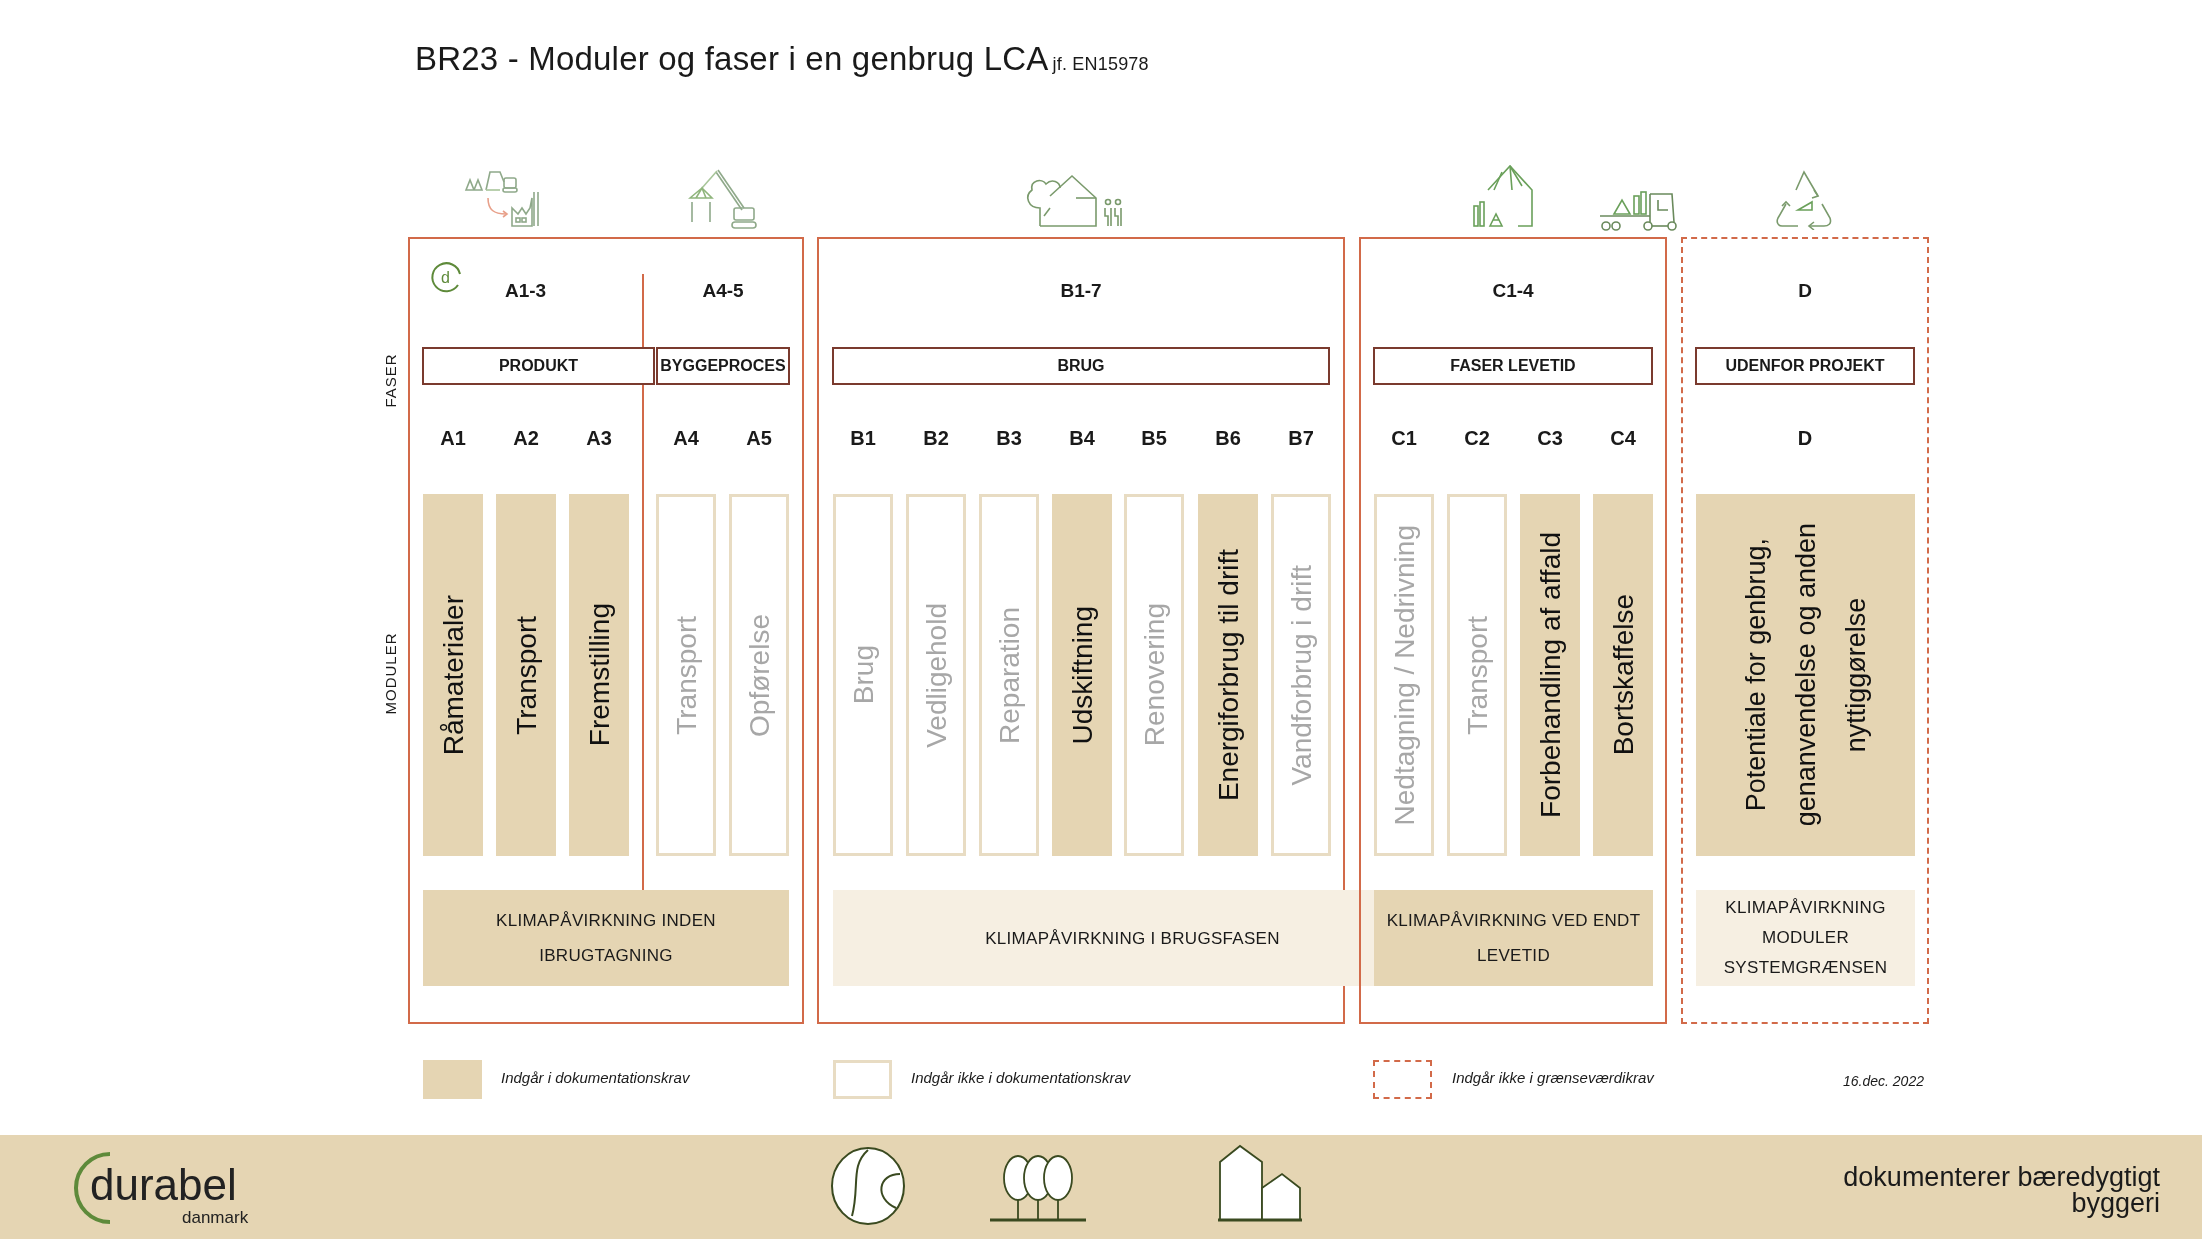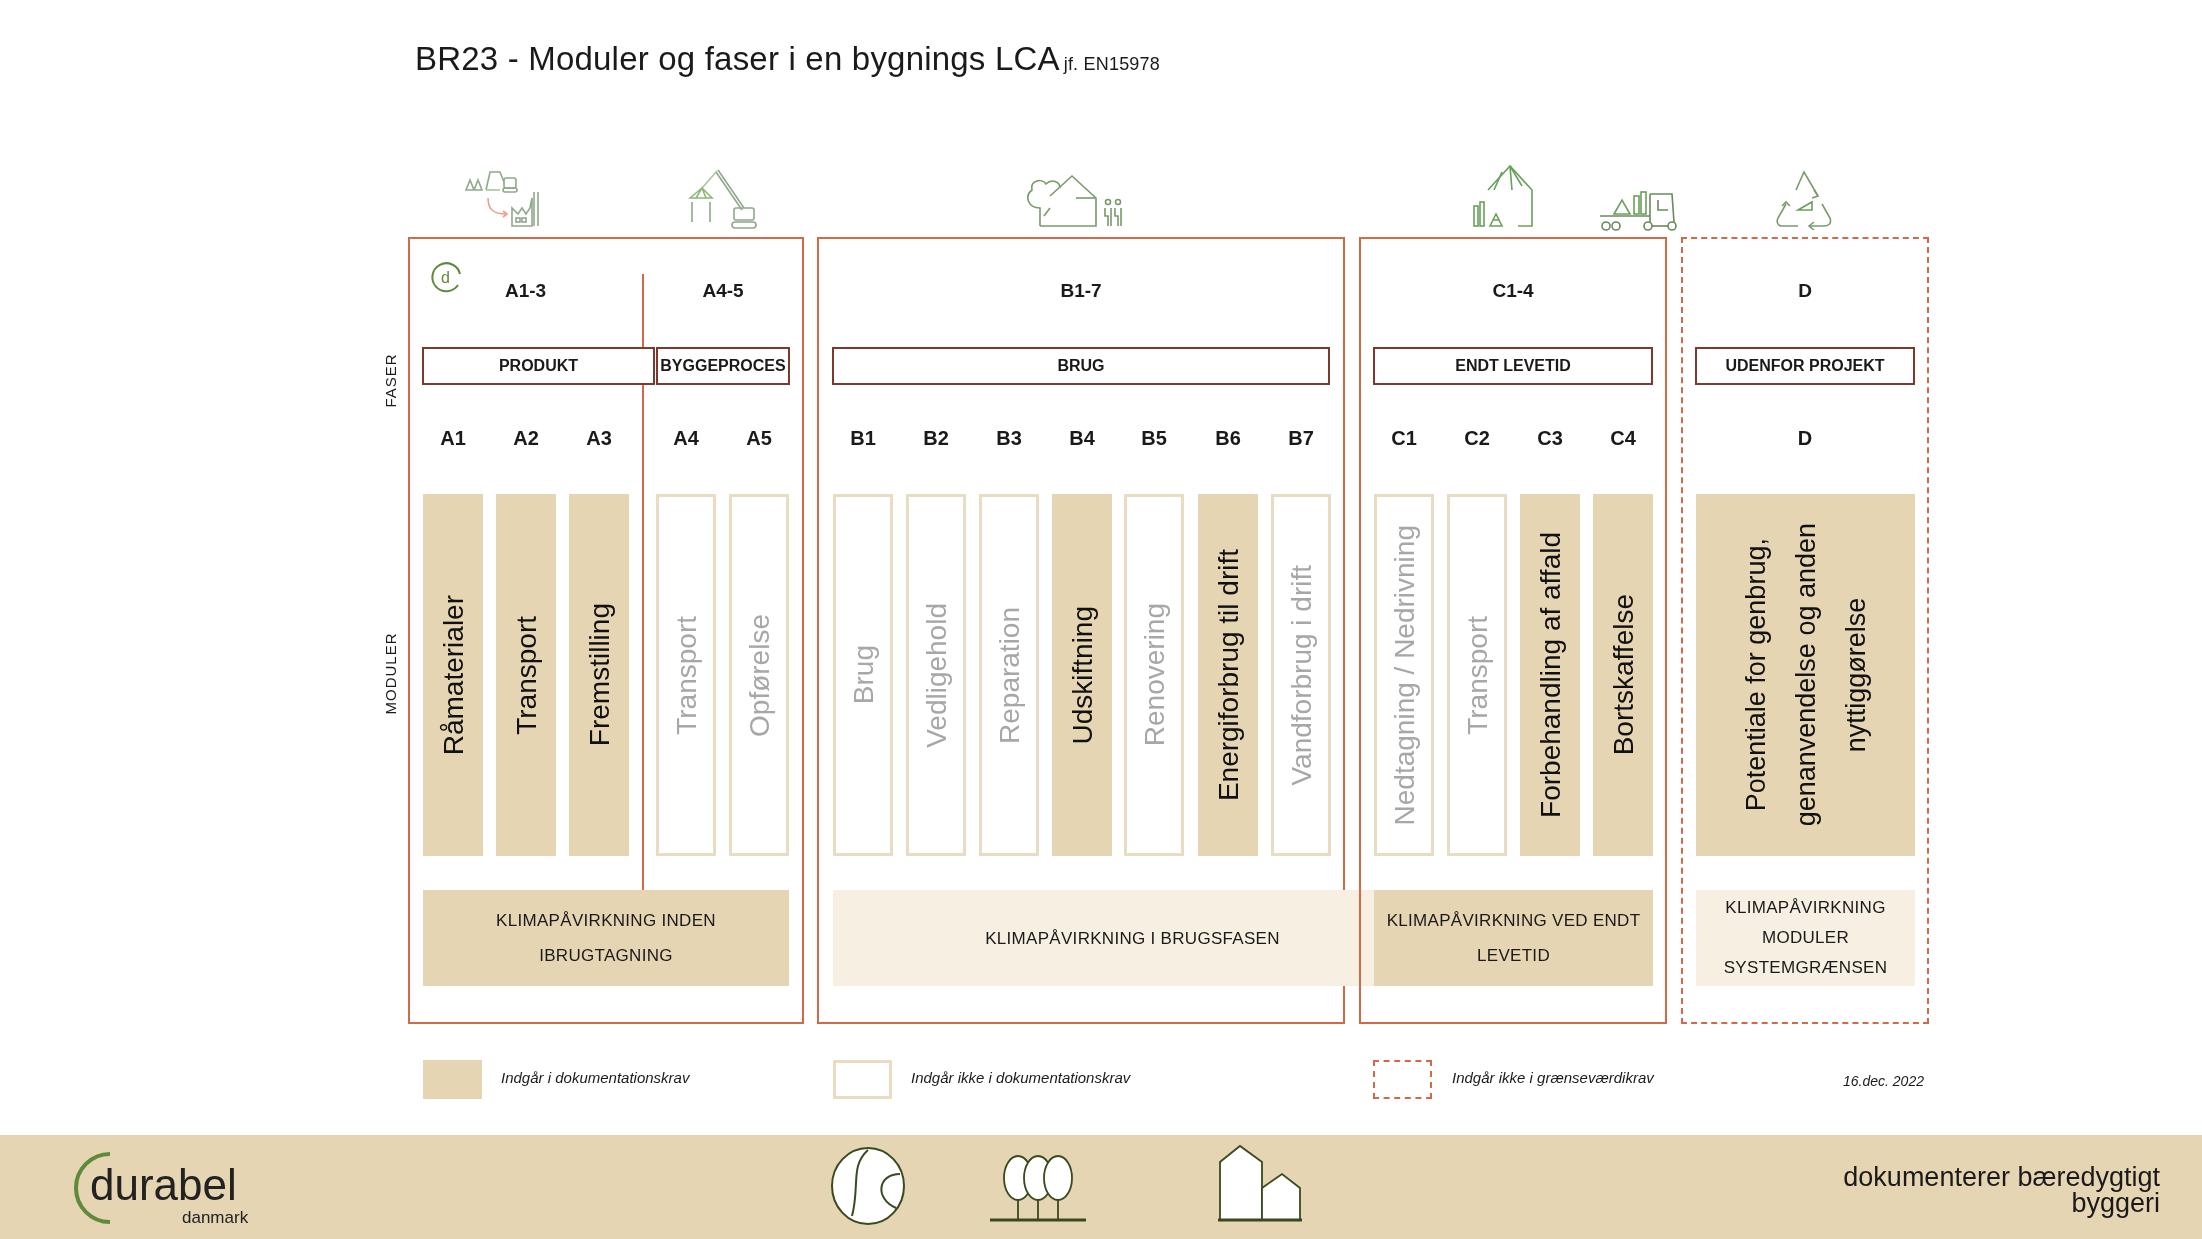--- a/index.html
+++ b/index.html
@@ -26,21 +26,21 @@
   .legend-swatch{box-sizing:border-box;}
   .legend-text{font-size:15px;font-style:italic;white-space:nowrap;}
   .footer{left:0;top:1135px;width:2202px;height:104px;background:#e5d5b3;}
   .tagline{font-size:27px;text-align:right;line-height:26px;}
   .icon svg{display:block;}
 </style>
 </head>
 <body>
 
 <div class="abs title">
-  <span>BR23 - Moduler og faser i en bygnings LCA</span><span class="ref">jf. EN15978</span>
+  <span>BR23 - Moduler og faser i en genbrug LCA</span><span class="ref">jf. EN15978</span>
 </div>
 
 <div class="abs icon" style="left:460px;top:168px;">
   <svg width="100" height="62" viewBox="0 0 100 62" fill="none" stroke="#8fa98a" stroke-width="1.6">
     <path d="M6 22 L10 12 L14 22 Z M14 22 L18 12 L22 22 Z"></path>
     <path d="M26 22 L30 4 L40 4 L44 14"></path>
       <rect x="44" y="10" width="12" height="10" rx="2"></rect>
       <rect x="43" y="20" width="14" height="4" rx="2"></rect>
     <path d="M26 22 L40 22" stroke="#a8c59a"></path>
     <path d="M28 30 C28 42 34 46 46 46" stroke="#e8a08a"></path>
@@ -189,21 +189,21 @@
 <div class="abs bar exc" style="left:1271px;top:494px;width:60px;height:362px;">
     <span class="txt">Vandforbrug i drift</span>
   </div>
 
 <div class="abs klima light" style="left:833px;top:890px;width:599px;height:96px;">
   <span>KLIMAPÅVIRKNING I BRUGSFASEN</span>
 </div>
 
 <div class="abs group" style="left:1359px;top:237px;width:308px;height:787px;"></div>
 <div class="abs grp-title" style="left:1374px;top:280px;width:278px;">C1-4</div>
-<div class="abs phase" style="left:1373px;top:347px;width:280px;height:38px;">ENDT LEVETID</div>
+<div class="abs phase" style="left:1373px;top:347px;width:280px;height:38px;">FASER LEVETID</div>
 
 <div class="abs code" style="left:1374px;top:427px;">C1</div>
 <div class="abs code" style="left:1447px;top:427px;">C2</div>
 <div class="abs code" style="left:1520px;top:427px;">C3</div>
 <div class="abs code" style="left:1593px;top:427px;">C4</div>
 
 <div class="abs bar exc" style="left:1374px;top:494px;width:60px;height:362px;">
     <span class="txt">Nedtagning / Nedrivning</span>
   </div>
 <div class="abs bar exc" style="left:1447px;top:494px;width:60px;height:362px;">

